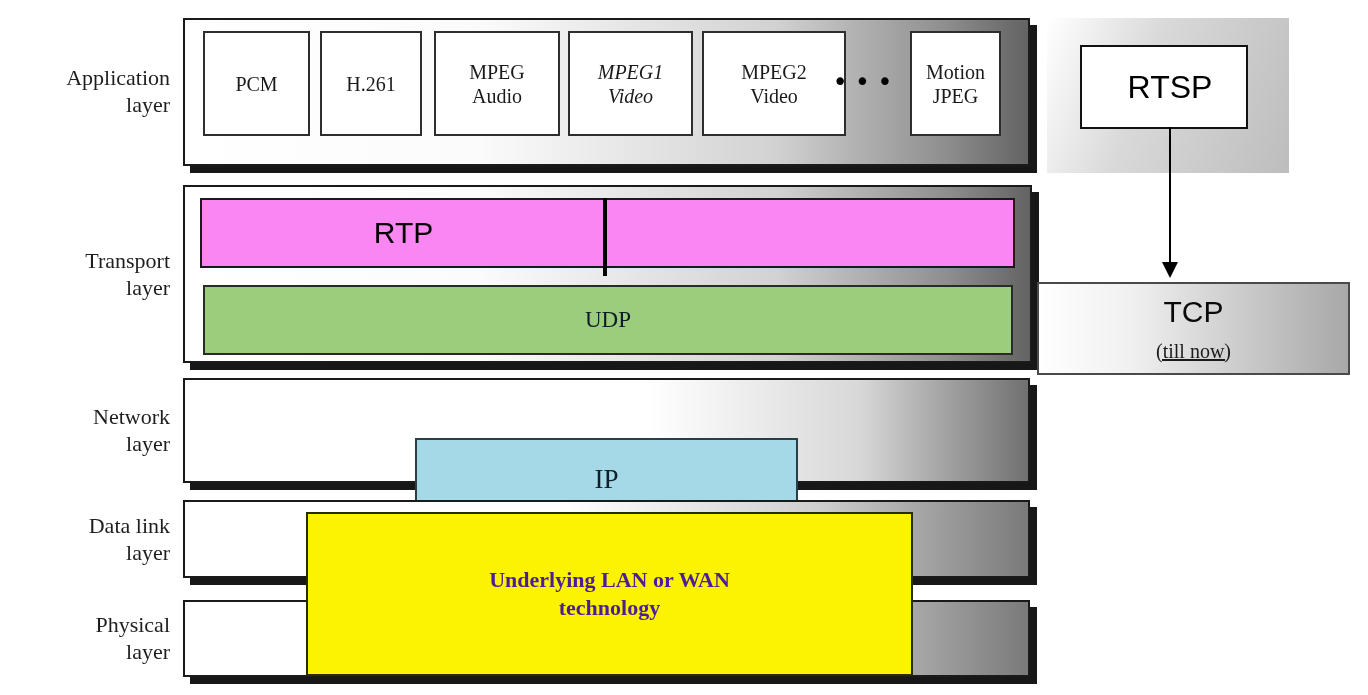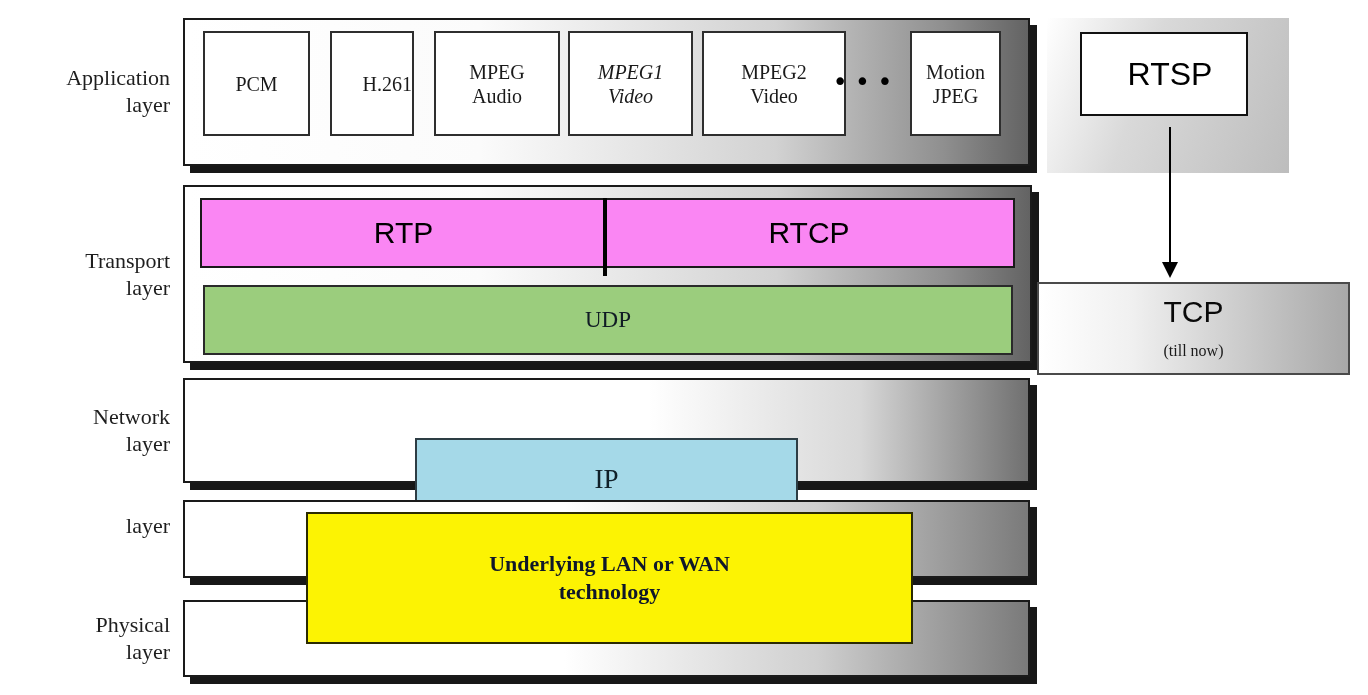--- a/index.html
+++ b/index.html
@@ -45,81 +45,82 @@
     position:absolute;left:18px;top:98px;width:810px;height:70px;box-sizing:border-box;
     background:#9bcd7d;border:2px solid #2a2a2a;
     display:flex;align-items:center;justify-content:center;font-size:23px;color:#101c24;
   }
   .ip-box{
     position:absolute;left:230px;top:11px;width:383px;height:83px;box-sizing:border-box;
     background:#a5d9e8;border:2px solid #2d3d44;
     display:flex;align-items:center;justify-content:center;font-size:27px;color:#102028;margin-top:47px;
   }
   .underlying-box{
-    position:absolute;left:306px;top:512px;width:607px;height:132px;box-sizing:border-box;
+    position:absolute;left:306px;top:512px;width:607px;height:164px;box-sizing:border-box;
     background:#fcf303;border:2px solid #2b2b00;z-index:6;
     display:flex;flex-direction:column;align-items:center;justify-content:center;
-    font-size:22px;line-height:28px;font-weight:bold;color:#0f172a;text-align:center;
+    font-size:22px;line-height:28px;font-weight:bold;color:#4c1d95;text-align:center;
   }
   
   .rtsp-band{
     position:absolute;left:1047px;top:18px;width:242px;height:155px;
     background:linear-gradient(110deg,#ffffff 0%,#d9d9d9 40%,#bdbdbd 100%);
   }
   .rtsp-box{
-    position:absolute;left:1080px;top:32px;width:168px;height:84px;box-sizing:border-box;
+    position:absolute;left:1080px;top:45px;width:168px;height:84px;box-sizing:border-box;
     background:#ffffff;border:2px solid #111;
     display:flex;align-items:center;justify-content:center;
     font-family:"Liberation Sans", sans-serif;font-size:32px;color:#000;padding-left:12px;
   }
   .arrow-line{position:absolute;left:1169px;top:127px;width:2px;height:138px;background:#000;}
   .arrow-head{
     position:absolute;left:1162px;top:262px;width:0;height:0;
     border-left:8px solid transparent;border-right:8px solid transparent;border-top:16px solid #000;
   }
   .tcp-box{
     position:absolute;left:1037px;top:282px;width:313px;height:93px;box-sizing:border-box;
     background:linear-gradient(to right,#ffffff 0%,#f0f0f0 30%,#a8a8a8 100%);
     border:2px solid #4a4a4a;
     display:flex;flex-direction:column;align-items:center;justify-content:center;gap:10px;
   }
   .tcp-title{font-family:"Liberation Sans", sans-serif;font-size:30px;line-height:34px;color:#0a0a0a;}
-  .tcp-sub{font-size:16px;line-height:24px;color:#1a1a1a;}
+  .tcp-sub{font-size:20px;line-height:24px;color:#1a1a1a;text-decoration:underline;}
 </style>
 </head>
 <body>
 
 <div id="stage">
 
   <div class="layer-label" style="top:64px;">
     <div>Application</div>
     <div>layer</div>
   </div>
   <div class="layer-label" style="top:247px;">
     <div>Transport</div>
     <div>layer</div>
   </div>
   <div class="layer-label" style="top:403px;">
     <div>Network</div>
     <div>layer</div>
   </div>
   <div class="layer-label" style="top:512px;">
+    <div>Data link</div>
     <div>layer</div>
   </div>
   <div class="layer-label" style="top:611px;">
     <div>Physical</div>
     <div>layer</div>
   </div>
 
   <div class="bar bar-grad-full" style="left:183px;top:18px;width:847px;height:148px;">
     <div class="codec" style="left:18px;width:107px;">
       <span>PCM</span>
       <span></span>
     </div>
-    <div class="codec" style="left:145px;width:84px;align-items:flex-end;">
+    <div class="codec" style="left:135px;width:102px;">
       <span>H.261</span>
       <span></span>
     </div>
     <div class="codec" style="left:249px;width:126px;">
       <span>MPEG</span>
       <span>Audio</span>
     </div>
     <div class="codec" style="left:383px;width:125px;font-style:italic;">
       <span>MPEG1</span>
       <span>Video</span>
@@ -131,21 +132,20 @@
     <div class="app-dots">•••</div>
     <div class="codec" style="left:725px;width:91px;">
       <span>Motion</span>
       <span>JPEG</span>
     </div>
   </div>
 
   <div class="bar bar-grad-full" style="left:183px;top:185px;width:849px;height:178px;">
     <div class="rtp-box">
       <div class="rtp-half">RTP</div>
-      <div class="rtcp-half">RTCP</div>
       <div class="rtp-divider"></div>
     </div>
     <div class="udp-box">UDP</div>
   </div>
 
   <div class="bar bar-grad-half" style="left:183px;top:378px;width:847px;height:105px;">
     <div class="ip-box">IP</div>
   </div>
 
   <div class="bar bar-grad-low" style="left:183px;top:500px;width:847px;height:78px;"></div>

